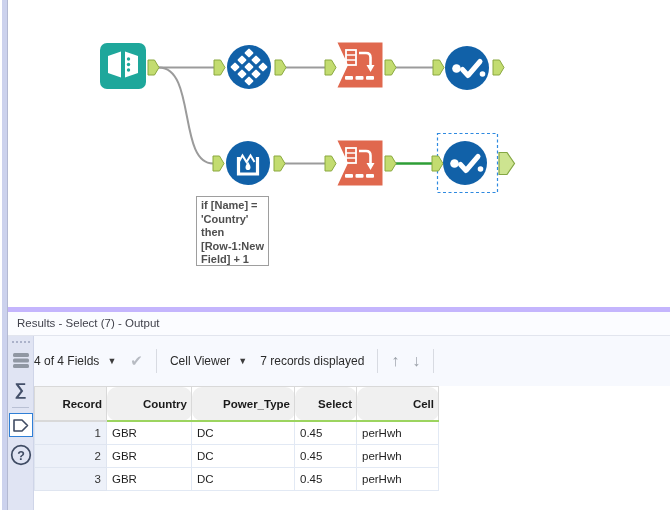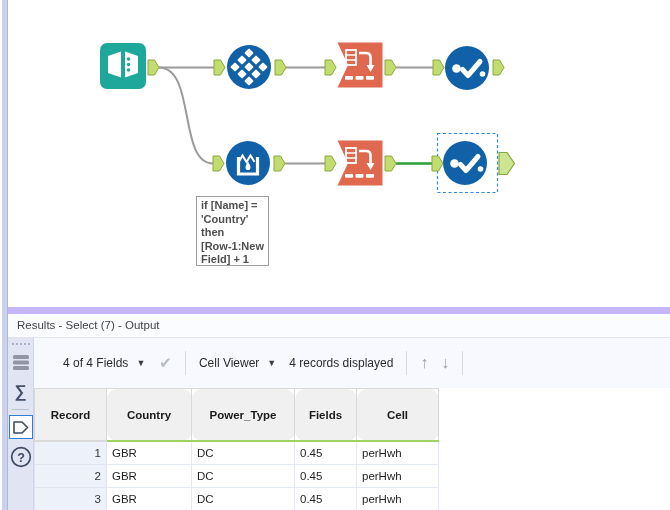--- a/index.html
+++ b/index.html
@@ -18,21 +18,21 @@
   .annotation-box{
     position:absolute;left:188px;top:196px;width:73px;height:70px;
     background:#fff;border:1px solid #9e9e9e;
     font-size:11px;line-height:13.5px;color:#4f4f4f;font-weight:600;
     padding:2px 4px;white-space:pre-line;overflow:hidden;box-sizing:border-box;
   }
 
   
   .results{
     position:absolute;left:8px;top:307px;width:662px;height:203px;
-    border-top:7px solid #c4b5fd;background:#7dd3fc;box-sizing:border-box;
+    border-top:5px solid #c4b5fd;background:#7dd3fc;box-sizing:border-box;
   }
   .results-titlebar{
     height:23px;line-height:23px;background:#fbfcff;border-bottom:1px solid #e2e5ee;
     padding-left:9px;font-size:11.5px;color:#41424c;
   }
   .results-body{display:flex;height:179px;}
   .icon-strip{
     width:25px;background:#e0e4f3;border-right:1px solid #cfd5e8;
     display:flex;flex-direction:column;align-items:center;flex:none;
   }
@@ -57,22 +57,22 @@
   .caret{margin-left:8px;font-size:9px;color:#3c3c3c;}
   .tb-check{margin-left:14px;color:#b7bbc2;font-size:15px;}
   .tb-sep{width:1px;height:24px;background:#d8dbe2;margin-left:13px;}
   .tb-label{margin-left:13px;}
   .tb-arrow{font-size:16px;color:#9aa0a8;cursor:pointer;}
   .tb-arrow.up{margin-left:13px;}
   .tb-arrow.down{margin-left:13px;}
 
   table.grid{border-collapse:collapse;table-layout:fixed;font-size:11.5px;}
   table.grid th{
-    background:#f0f0f0;font-weight:bold;text-align:center;color:#1a1a1a;
-    height:19px;padding:16px 4px;border:1px solid #d9d9d9;border-bottom:2px solid #d9d9d9;margin-left:33px;
+    background:#f0f0f0;font-weight:bold;text-align:right;color:#1a1a1a;
+    height:19px;padding:7px 4px;border:1px solid #d9d9d9;border-bottom:2px solid #d9d9d9;margin-left:33px;
   }
   table.grid th.green{border-bottom:2px solid #9cd45f;border-radius:10px;}
   table.grid td{
     height:22px;background:#fff;border:1px solid #e2e9f4;padding:0 5px;color:#1f1f1f;
   }
   table.grid td.record{background:#edf1f9;text-align:right;border-color:#dfe5f0;color:#333;}
 </style>
 </head>
 <body>
 
@@ -229,51 +229,51 @@
       <div class="strip-btn help-btn">
         <svg width="22" height="22" viewBox="0 0 22 22">
           <circle cx="11" cy="11" r="9.3" fill="none" stroke="#3f4b63" stroke-width="1.7"></circle>
           <text x="11" y="15.5" text-anchor="middle" font-size="12.5" font-weight="bold" fill="#3f4b63" font-family="Liberation Sans, sans-serif">?</text>
         </svg>
       </div>
     </div>
 
     <div class="results-main">
       <div class="toolbar">
-        <button class="tb-btn" style="margin-left:29px;">
+        <button class="tb-btn" style="margin-left:0;">
           <span>4 of 4 Fields</span>
           <span class="caret">▼</span>
         </button>
         <span class="tb-check">✔</span>
         <div class="tb-sep"></div>
         <button class="tb-btn" style="margin-left:13px;">
           <span>Cell Viewer</span>
           <span class="caret">▼</span>
         </button>
-        <span class="tb-label">4 records displayed</span>
+        <span class="tb-label">7 records displayed</span>
         <div class="tb-sep"></div>
         <span class="tb-arrow up">↑</span>
         <span class="tb-arrow down">↓</span>
         <div class="tb-sep"></div>
       </div>
 
       <table class="grid">
         <colgroup>
           <col style="width:72px">
             <col style="width:85px">
             <col style="width:103px">
           <col style="width:62px">
             <col style="width:82px">
         </colgroup>
         <thead>
           <tr>
             <th>Record</th>
             <th class="green">Country</th>
             <th class="green">Power_Type</th>
-            <th class="green">Fields</th>
+            <th class="green">Select</th>
             <th class="green">Cell</th>
           </tr>
         </thead>
         <tbody>
           <tr>
             <td class="record">1</td>
             <td>GBR</td>
             <td>DC</td>
             <td>0.45</td>
             <td>perHwh</td>

